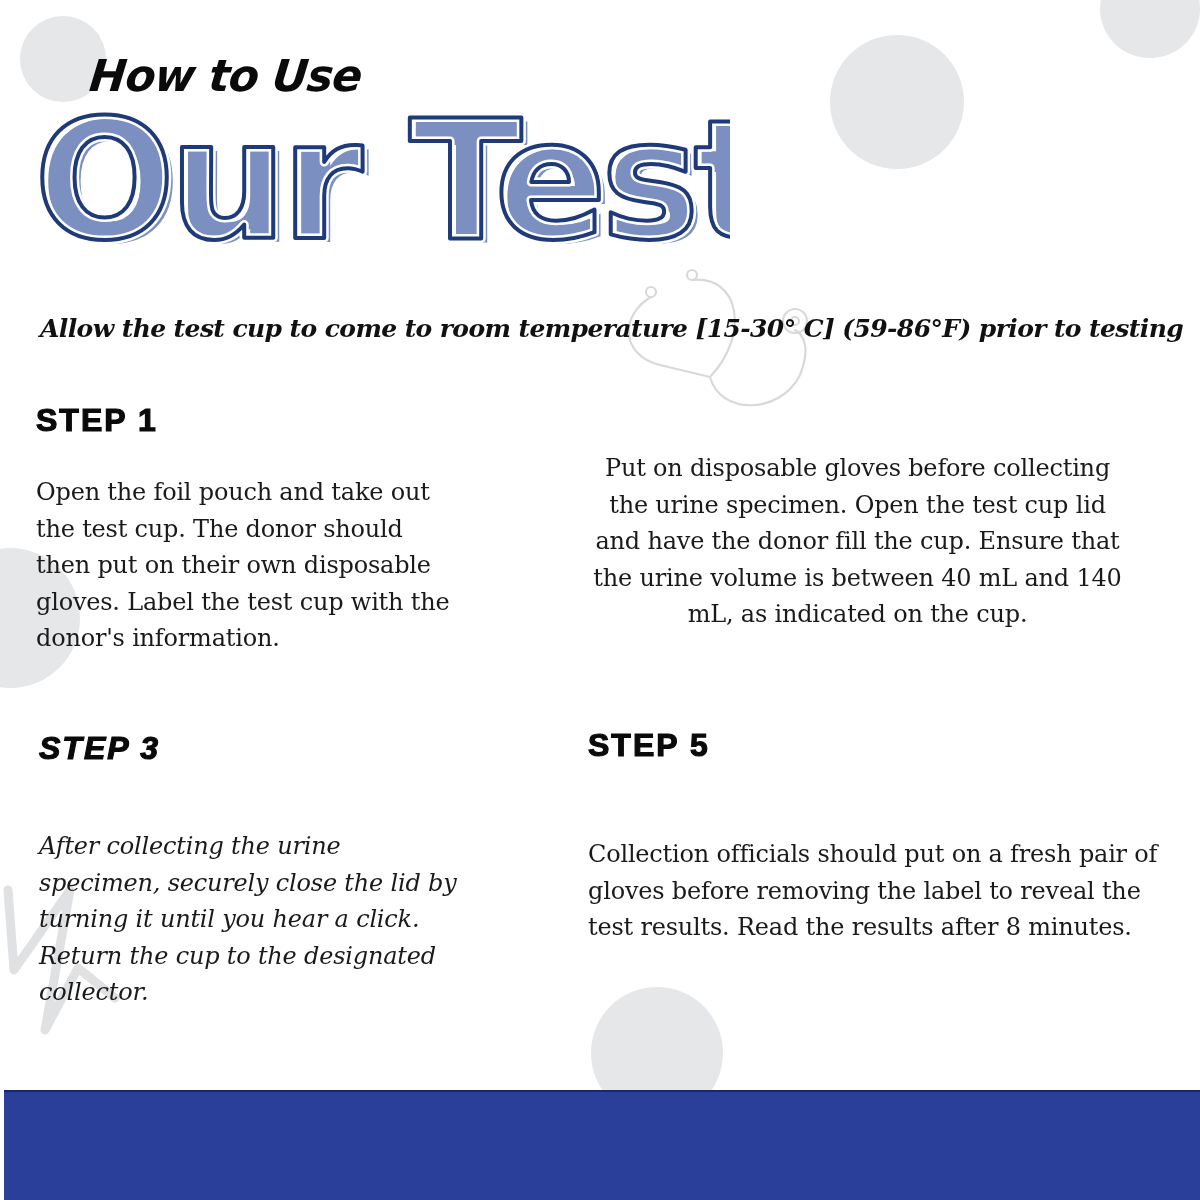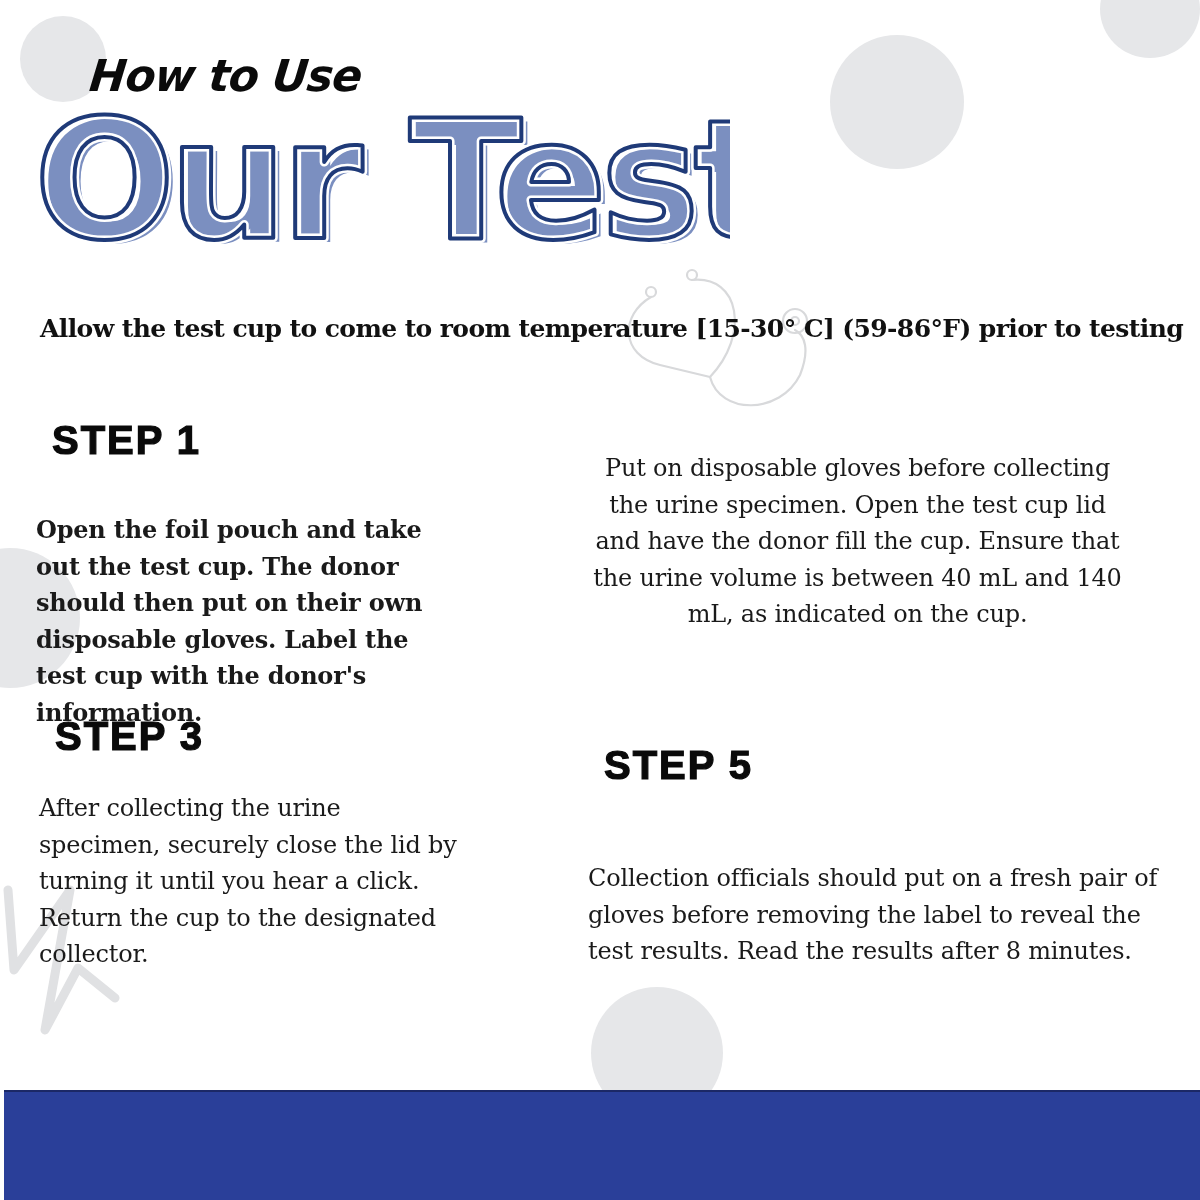--- a/index.html
+++ b/index.html
@@ -48,49 +48,50 @@
       position: absolute;
       left: 40px;
       top: 314px;
       width: 1120px;
       font-family: "DejaVu Serif", serif;
       font-weight: bold;
       font-size: 25px;
       color: #111111;
       letter-spacing: -0.6px;
       white-space: nowrap;
+      font-style: italic;
     }
 
     .step {
       position: absolute;
     }
     .step-heading {
       font-family: "Liberation Sans", sans-serif;
       font-weight: bold;
-      font-size: 40px;
+      font-size: 32px;
       letter-spacing: 2px;
       color: #0a0a0a;
-      margin: 16px;
+      margin: 0;
       -webkit-text-stroke: 1.2px #0a0a0a;
       line-height: 1;
     }
     .step-body {
       font-family: "DejaVu Serif", serif;
       font-size: 24px;
       line-height: 36.6px;
       color: #1a1a1a;
       margin: 0;
       letter-spacing: -0.2px;
     }
     .s1 { left: 36px; top: 404px; width: 440px; }
-    .s1 .step-body { margin-top: 52px; width: 420px; font-weight: bold; }
+    .s1 .step-body { margin-top: 38px; width: 420px; }
     .s2 { left: 585px; top: 404px; width: 560px; }
     .s2 .step-body { margin-top: 46px; width: 545px; text-align: center; }
-    .s3 { left: 39px; top: 700px; width: 440px; }
-    .s3 .step-body { margin-top: 34px; width: 430px; }
+    .s3 { left: 39px; top: 732px; width: 440px; font-style: italic; }
+    .s3 .step-body { margin-top: 64px; width: 430px; }
     .s4 { left: 588px; top: 729px; width: 590px; }
     .s4 .step-body { margin-top: 75px; width: 590px; }
 
     .footer-band {
       position: absolute;
       left: 4px;
       top: 1090px;
       width: 1196px;
       height: 110px;
       background: #2a3f99;

